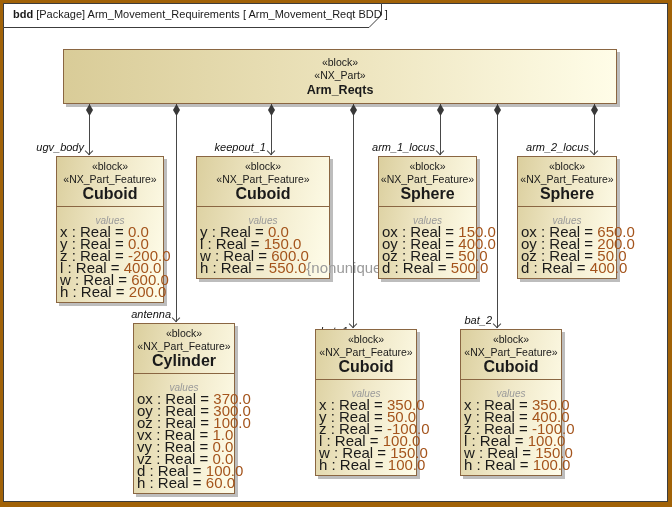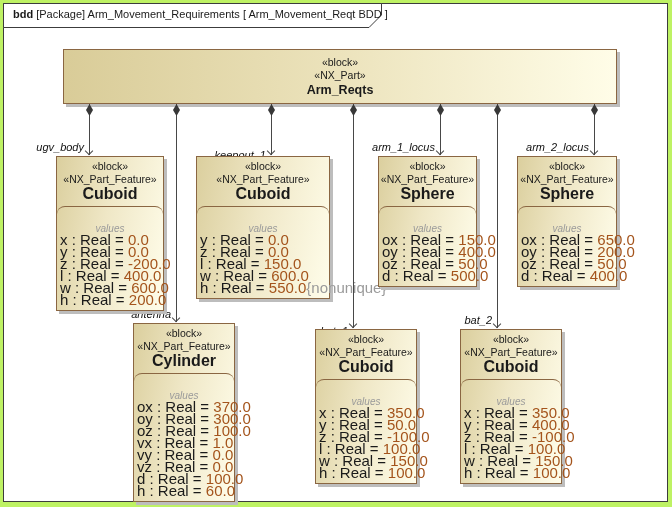--- a/index.html
+++ b/index.html
@@ -1,31 +1,31 @@
 <!DOCTYPE html>
 <html><head>
 <meta charset="utf-8">
 <style>
   html,body{margin:0;padding:0;background:#ffffff;}
   *{box-sizing:border-box;}
-  #stage{position:relative;width:672px;height:507px;background:#bef264;
+  #stage{position:relative;width:672px;height:507px;background:#a16207;
          font-family:"Liberation Sans","DejaVu Sans",sans-serif;color:#1a1a1a;overflow:hidden;}
   .frame{position:absolute;left:3px;top:3px;width:665px;height:499px;border:1px solid #3c3c3c;background:#fff;}
   .tab{position:absolute;left:3px;top:3px;width:382px;height:25px;}
   .tab svg{display:block;}
   .tab-label{position:absolute;left:10px;top:5px;font-size:11px;white-space:nowrap;}
   .tab-label b{font-weight:bold;}
 
   .ublock{position:absolute;border:1px solid #8a6642;
           background:linear-gradient(100deg,#dbcf9e 0%,#efe7c6 45%,#fffdea 100%);
           box-shadow:3px 3px 0 0 #bdbdbd;}
   .bhead{padding:3px 1px 4px;text-align:center;}
   .stereo{font-size:10.5px;line-height:13px;white-space:nowrap;}
   .bname{font-size:16px;line-height:16px;font-weight:bold;white-space:nowrap;}
-  .bvalues{border-top:1px solid #8a6642;padding:16px 3px 4px;border-radius:8px;}
+  .bvalues{border-top:1px solid #8a6642;padding:8px 3px 4px;}
   .vcap{font-size:10px;line-height:11px;color:#9a9a9a;font-style:italic;text-align:center;}
   .vrow{font-size:15px;line-height:12px;white-space:nowrap;}
   .vrow .num{color:#a4541c;}
   .vrow .tag{color:#9a9a9a;text-align:center;}
 
   .root{left:63px;top:49px;width:554px;height:55px;display:flex;flex-direction:column;
         justify-content:center;align-items:center;
         background:linear-gradient(90deg,#d9cc98 0%,#ece3bc 50%,#fffde8 100%);}
   .root .bname{font-size:12.5px;}
 
@@ -95,21 +95,21 @@
       <i class="cdiamond"></i>
       <i class="carrow"></i>
     </div>
   <div class="conn" style="left:590px;top:104px;height:52px;">
       <i class="cline"></i>
       <i class="cdiamond"></i>
       <i class="carrow"></i>
     </div>
 
   <div class="rolelabel" style="right:588px;top:140px;">ugv_body</div>
-  <div class="rolelabel" style="right:406px;top:148px;">keepout_1</div>
+  <div class="rolelabel" style="right:406px;top:140px;">keepout_1</div>
   <div class="rolelabel" style="right:237px;top:140px;">arm_1_locus</div>
   <div class="rolelabel" style="right:83px;top:140px;">arm_2_locus</div>
   <div class="rolelabel" style="right:501px;top:307px;text-align:right;">antenna</div>
   <div class="rolelabel" style="right:324px;top:313px;margin-top:11px;">bat_1</div>
   <div class="rolelabel" style="right:180px;top:313px;">bat_2</div>
 
   <div class="ublock b-ugv">
     <div class="bhead">
       <div class="stereo">«block»</div>
       <div class="stereo">«NX_Part_Feature»</div>
@@ -138,21 +138,20 @@
       <div class="stereo">«block»</div>
       <div class="stereo">«NX_Part_Feature»</div>
       <div class="bname">Cuboid</div>
     </div>
     <div class="bvalues">
       <div class="vcap">values</div>
       <div>
 
   <div class="vrow"><span>y : Real = </span><span class="num">0.0</span><span class="tag"></span></div>
 
-  <div class="vrow"><span>z : Real = </span><span class="num">0.0</span><span class="tag"></span></div>
 
   <div class="vrow"><span>l : Real = </span><span class="num">150.0</span><span class="tag"></span></div>
 
   <div class="vrow"><span>w : Real = </span><span class="num">600.0</span><span class="tag"></span></div>
 
   <div class="vrow"><span>h : Real = </span><span class="num">550.0</span><span class="tag">{nonunique}</span></div>
 </div>
     </div>
   </div>
 

